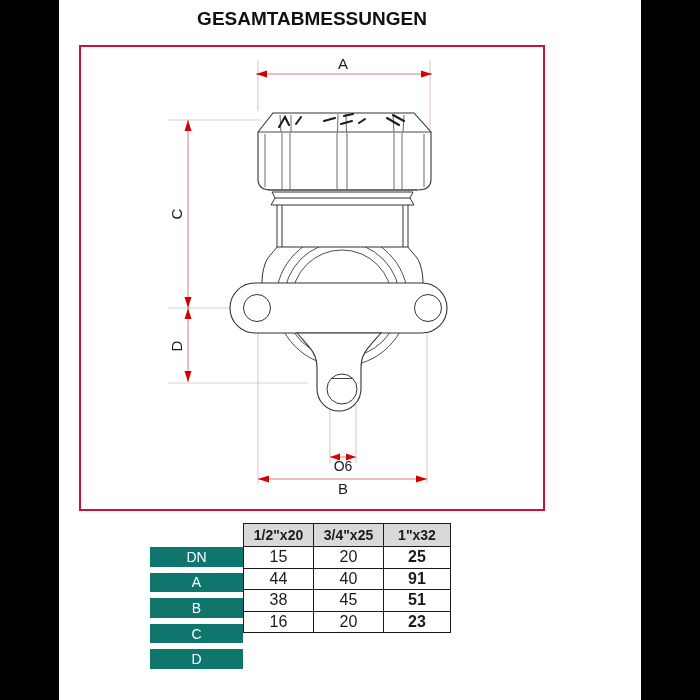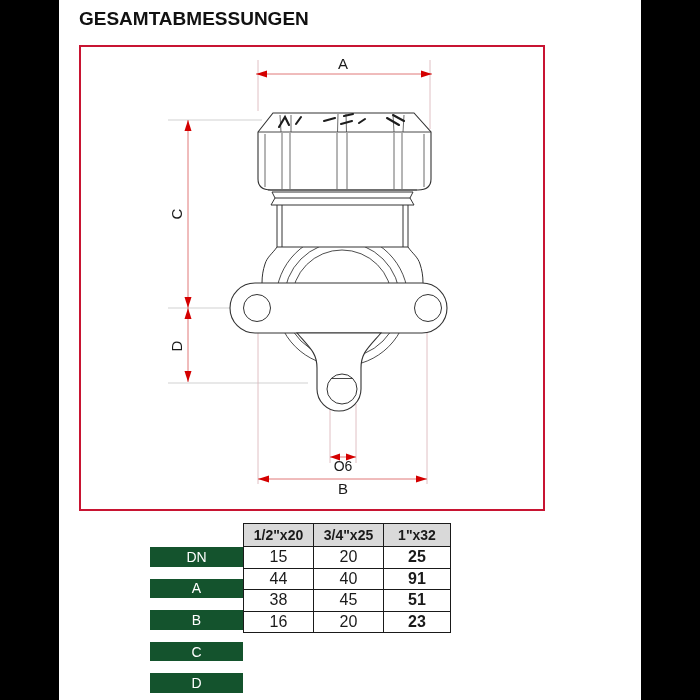--- a/index.html
+++ b/index.html
@@ -1,39 +1,39 @@
 <!DOCTYPE html>
 <html><head>
 <meta charset="utf-8">
 <style>
   html,body{margin:0;padding:0;}
   body{width:700px;height:700px;position:relative;background:#ffffff;
        font-family:"Liberation Sans", sans-serif;overflow:hidden;}
   .letterbox{position:absolute;top:0;width:59px;height:700px;background:#000;}
   .letterbox.left{left:0;}
   .letterbox.right{left:641px;}
-  .page-title{position:absolute;left:79px;top:8px;width:466px;
+  .page-title{position:absolute;left:79px;top:8px;width:466px;text-align:center;
       font-size:19px;font-weight:bold;color:#111;letter-spacing:0px;}
   .draw-frame{position:absolute;left:79px;top:45px;width:466px;height:466px;
       border:2px solid #c81432;box-sizing:border-box;background:#fff;}
   .draw-svg{position:absolute;left:79px;top:45px;width:466px;height:466px;}
 
   
   .dim-table{position:absolute;left:243px;top:523px;border-collapse:collapse;}
   .dim-table td{border:1px solid #1a1a1a;text-align:center;vertical-align:middle;
       font-size:16px;color:#1a1a1a;padding:0;}
   .dim-table td.c1{width:69px;}
   .dim-table td.c2{width:69px;}
   .dim-table td.c3{width:66px;font-weight:bold;}
   .dim-table tr{height:21.6px;}
   .dim-table tr.hdr{height:23px;}
   .dim-table tr.hdr td{background:#d9d9d9;font-weight:bold;font-size:14px;}
 
   .red-col{position:absolute;left:150px;top:547px;width:93px;}
-  .red-cell{height:19.6px;margin-bottom:12px;background:#14532d;color:#ffffff;
+  .red-cell{height:19.6px;margin-bottom:6px;background:#0f766e;color:#ffffff;
       font-size:14px;display:flex;align-items:center;justify-content:center;}
 
   svg text{font-family:"Liberation Sans", sans-serif;fill:#1a1a1a;}
 </style>
 </head>
 <body>
 
 <div class="letterbox left"></div>
 <div class="letterbox right"></div>
 

